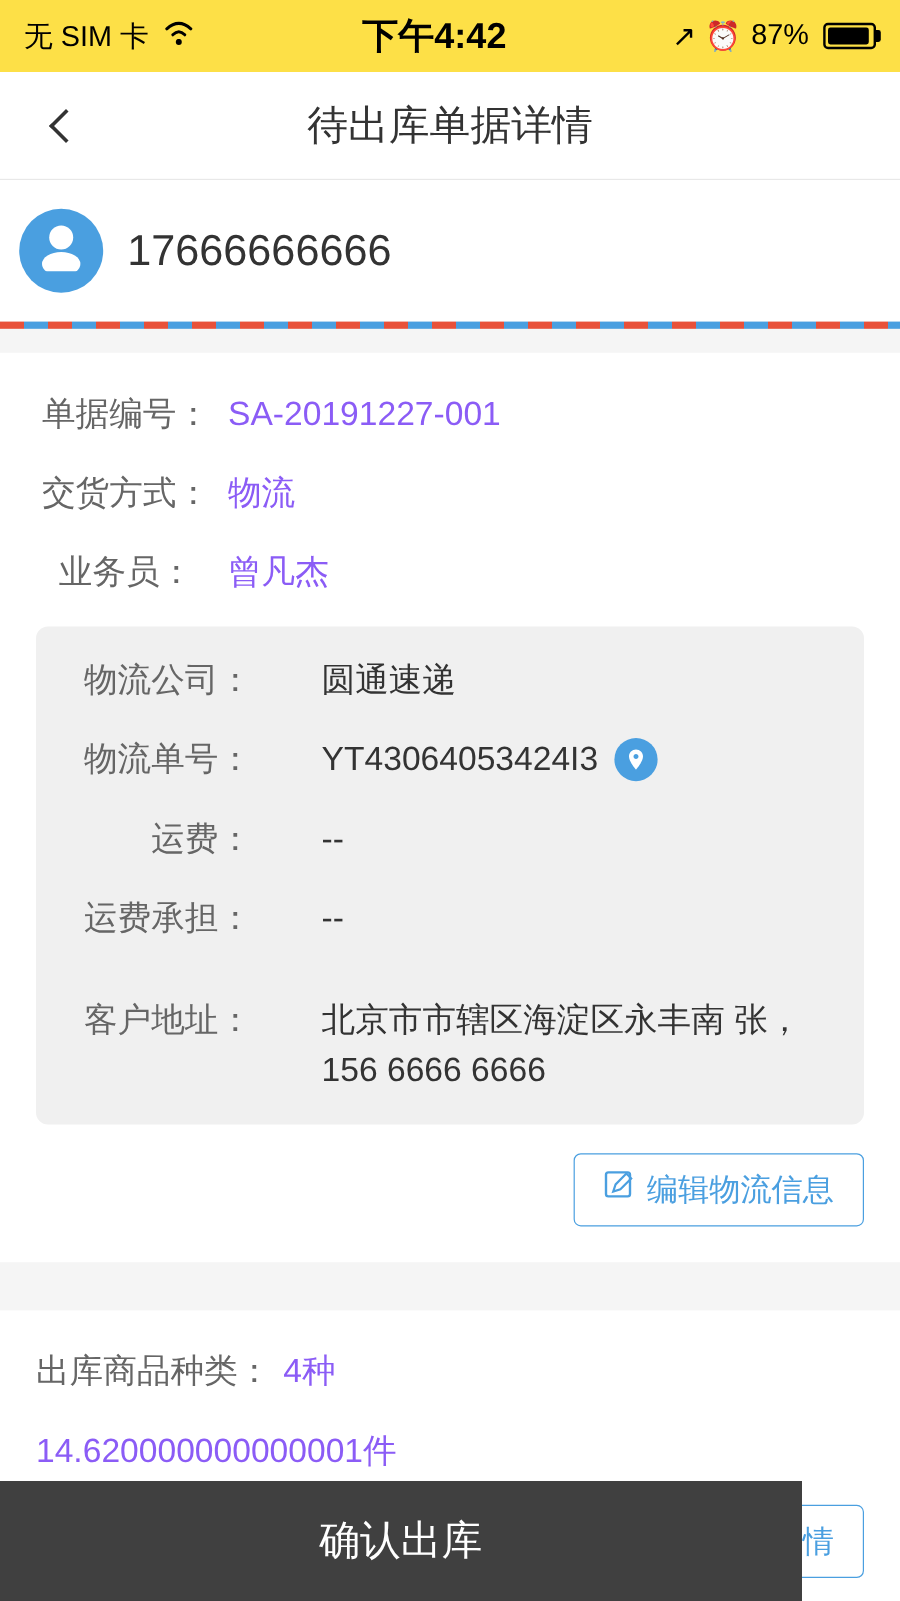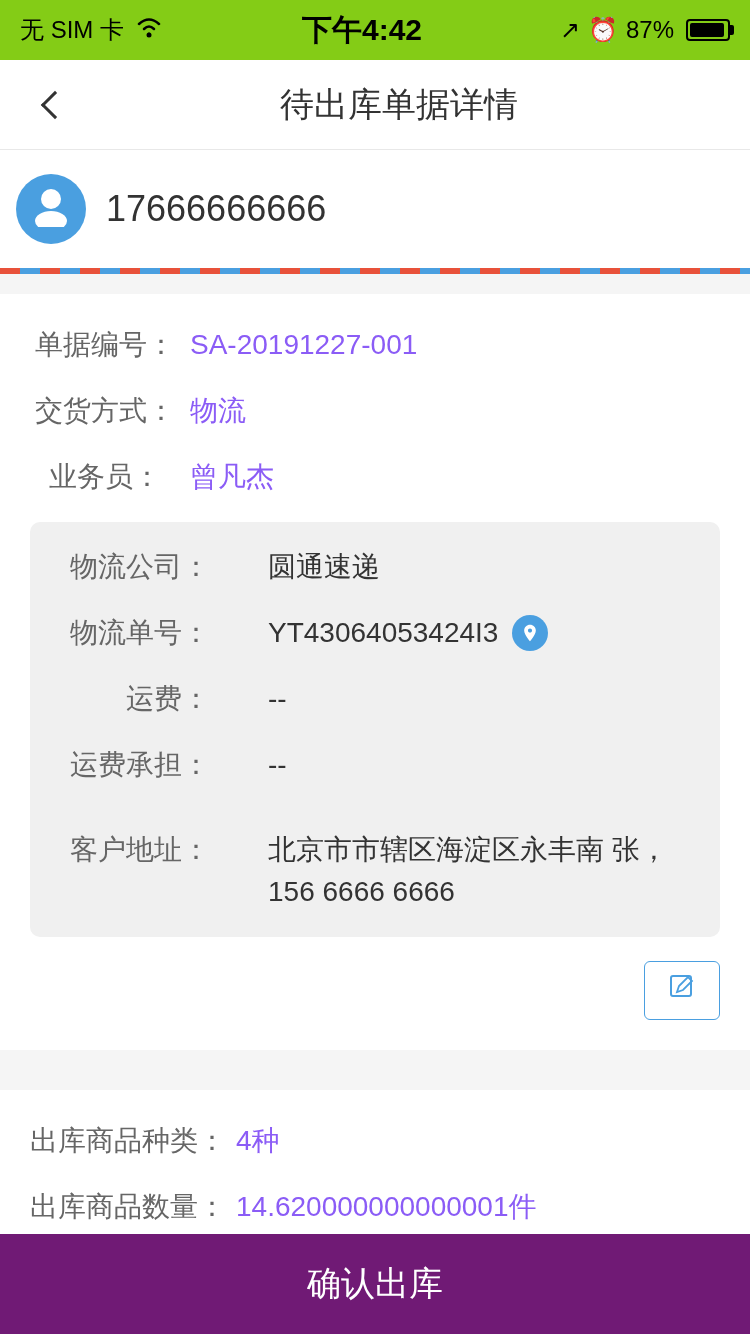--- a/index.html
+++ b/index.html
@@ -11,21 +11,21 @@
       font-family: -apple-system, "PingFang SC", "Helvetica Neue", Arial, sans-serif;
       font-size: 28px;
       color: #333;
       position: relative;
     }
 
     
     .status-bar {
       width: 750px;
       height: 60px;
-      background: #84cc16;
+      background: #fde047;
       display: flex;
       align-items: center;
       justify-content: space-between;
       padding: 0 20px;
       font-size: 24px;
       color: #000;
     }
     .status-left {
       display: flex;
       align-items: center;
@@ -97,21 +97,20 @@
       border-bottom: 3px solid #333;
       transform: rotate(45deg);
     }
     .nav-title {
       position: absolute;
       left: 50%;
       transform: translateX(-50%);
       font-size: 34px;
       font-weight: 500;
       color: #333;
-      margin-left: 24px;
     }
 
     
     .dashed-divider {
       width: 100%;
       height: 6px;
       background: repeating-linear-gradient(
         90deg,
         #e8513a 0px, #e8513a 20px,
         #4a9fe0 20px, #4a9fe0 40px
@@ -272,23 +271,23 @@
     
     .content-spacer {
       height: 200px;
     }
 
     
     .confirm-btn-bar {
       position: fixed;
       bottom: 0;
       left: 0;
-      width: 750px;
+      width: 668px;
       height: 100px;
-      background: #701a75;
+      background: #404040;
       display: flex;
       align-items: center;
       justify-content: center;
       cursor: pointer;
     }
     .confirm-btn-text {
       font-size: 34px;
       color: #fff;
       font-weight: 500;
     }
@@ -391,33 +390,33 @@
   </div>
 
   <div class="edit-btn-row">
     <div class="edit-btn">
       <span class="edit-icon">
         <svg width="26" height="26" viewBox="0 0 26 26" fill="none">
           <rect x="2" y="2" width="20" height="20" rx="2" stroke="#4a9fe0" stroke-width="2"></rect>
           <path d="M8 18l2-6 9-9 4 4-9 9-6 2z" stroke="#4a9fe0" stroke-width="1.8" fill="none"></path>
         </svg>
       </span>
+      <span>编辑物流信息</span>
     </div>
   </div>
 </div>
 
 <div class="gray-gap"></div>
 
 <div class="goods-section">
   <div class="info-row">
     <span class="info-label">出库商品种类：</span>
     <span class="info-value">4种</span>
   </div>
   <div class="info-row">
-    <span class="info-label">出库商品数量：</span>
     <span class="info-value">14.620000000000001件</span>
   </div>
 
   <div class="detail-btn-row">
     <div class="detail-btn">
       <span>
         <svg width="26" height="26" viewBox="0 0 26 26" fill="none">
           <rect x="2" y="2" width="20" height="20" rx="2" stroke="#4a9fe0" stroke-width="2"></rect>
           <line x1="6" y1="9" x2="18" y2="9" stroke="#4a9fe0" stroke-width="1.8"></line>
           <line x1="6" y1="13" x2="18" y2="13" stroke="#4a9fe0" stroke-width="1.8"></line>

